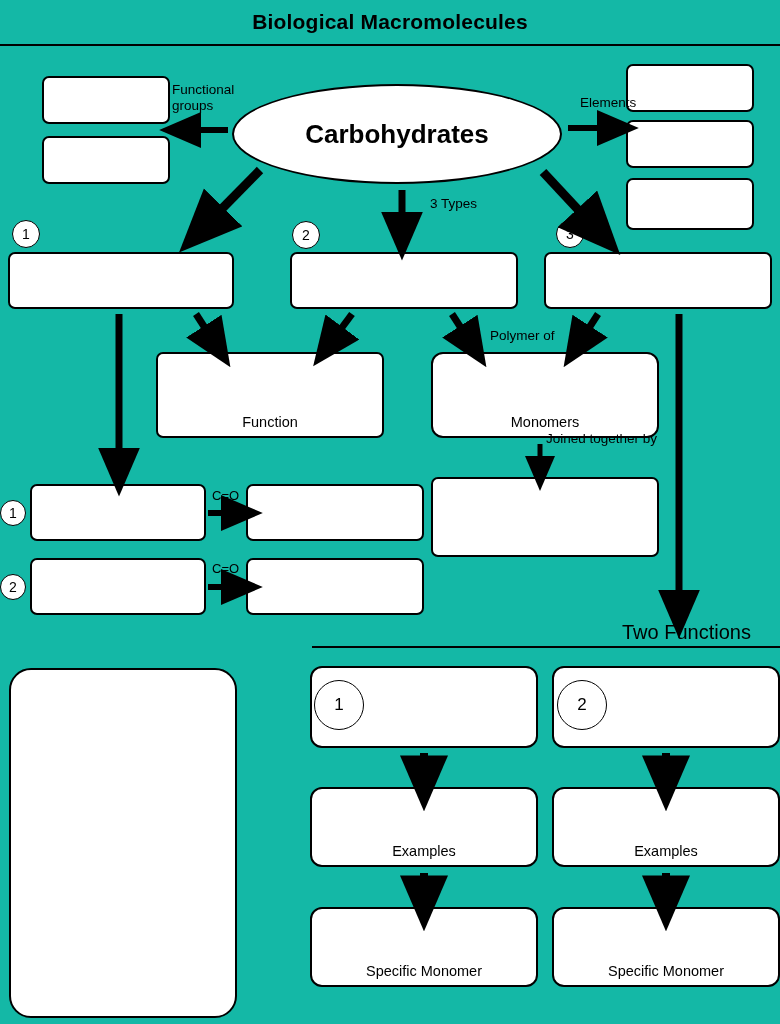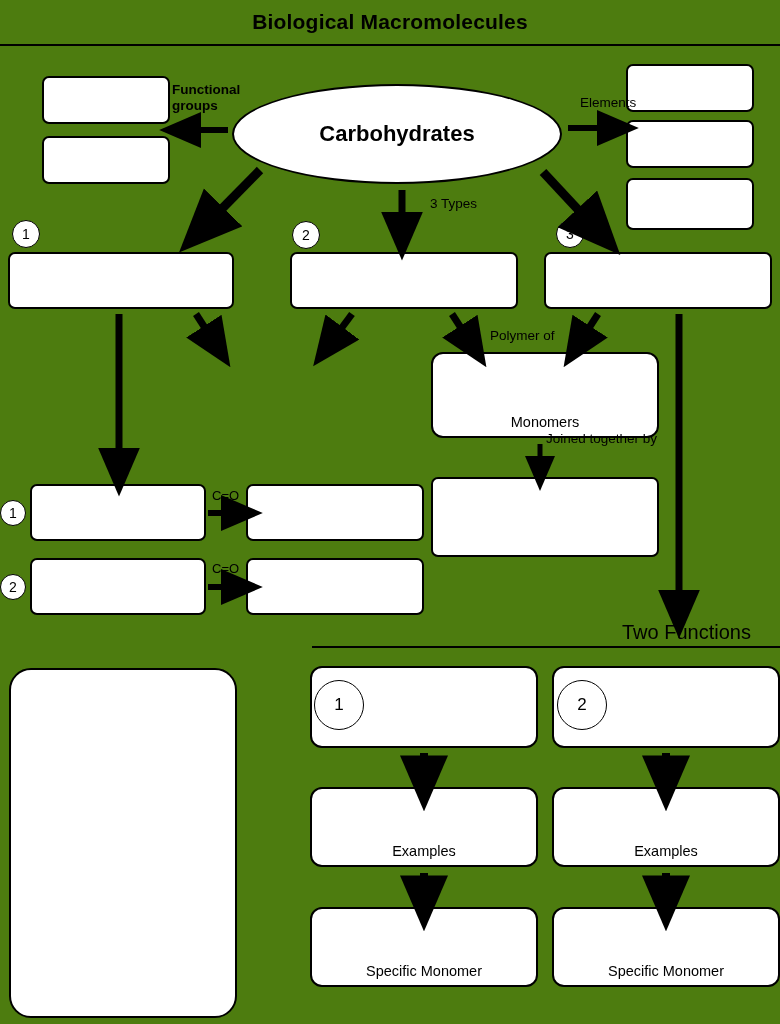--- a/index.html
+++ b/index.html
@@ -9,21 +9,21 @@
   }
   body {
     font-family: "Liberation Sans", sans-serif;
     color: #000000;
   }
   #page {
     position: relative;
     width: 780px;
     height: 1024px;
     overflow: hidden;
-    background: #4d7c0f;
+    background: #14b8a6;
   }
 
   
   .title-bar {
     position: absolute;
     left: 0;
     top: 0;
     width: 780px;
     height: 46px;
     border-bottom: 2px solid #000;
@@ -63,21 +63,21 @@
   
   .ellipse {
     position: absolute;
     box-sizing: border-box;
     border: 2px solid #000;
     border-radius: 50%;
     background: #fff;
     display: flex;
     align-items: center;
     justify-content: center;
-    font-size: 22px;
+    font-size: 26px;
     font-weight: bold;
   }
 
   
   .numcircle {
     position: absolute;
     box-sizing: border-box;
     border: 1.6px solid #000;
     border-radius: 50%;
     background: #fff;
@@ -124,21 +124,21 @@
   <div class="ellipse" style="left:232px; top:84px; width:330px; height:100px;">
     <span>Carbohydrates</span>
   </div>
 
   <div class="box r6" style="left:42px; top:76px; width:128px; height:48px;">
     <span></span>
   </div>
   <div class="box r6" style="left:42px; top:136px; width:128px; height:48px;">
     <span></span>
   </div>
-  <div class="txt" style="left:172px; top:82px; width:90px;font-weight:bold;"><span>Functional
+  <div class="txt" style="left:172px; top:82px; width:90px;"><span>Functional
 groups</span></div>
 
   <div class="box r6" style="left:626px; top:64px; width:128px; height:48px;">
     <span></span>
   </div>
   <div class="box r6" style="left:626px; top:120px; width:128px; height:48px;">
     <span></span>
   </div>
   <div class="box r6" style="left:626px; top:178px; width:128px; height:52px;">
     <span></span>
@@ -160,20 +160,24 @@
   <div class="box r6" style="left:8px; top:252px; width:226px; height:57px;">
     <span></span>
   </div>
   <div class="box r6" style="left:290px; top:252px; width:228px; height:57px;">
     <span></span>
   </div>
   <div class="box r6" style="left:544px; top:252px; width:228px; height:57px;">
     <span></span>
   </div>
 
+  <div class="box r6" style="left:156px; top:352px; width:228px; height:86px;">
+    <span></span>
+    <span class="box-label">Function</span>
+  </div>
 
   <div class="box r10" style="left:431px; top:352px; width:228px; height:86px;">
     <span></span>
     <span class="box-label">Monomers</span>
   </div>
   <div class="txt" style="left:490px; top:328px;">Polymer of</div>
 
   <div class="txt" style="left:546px; top:431px;">Joined together by</div>
   <div class="box r6" style="left:431px; top:477px; width:228px; height:80px;">
     <span></span>

